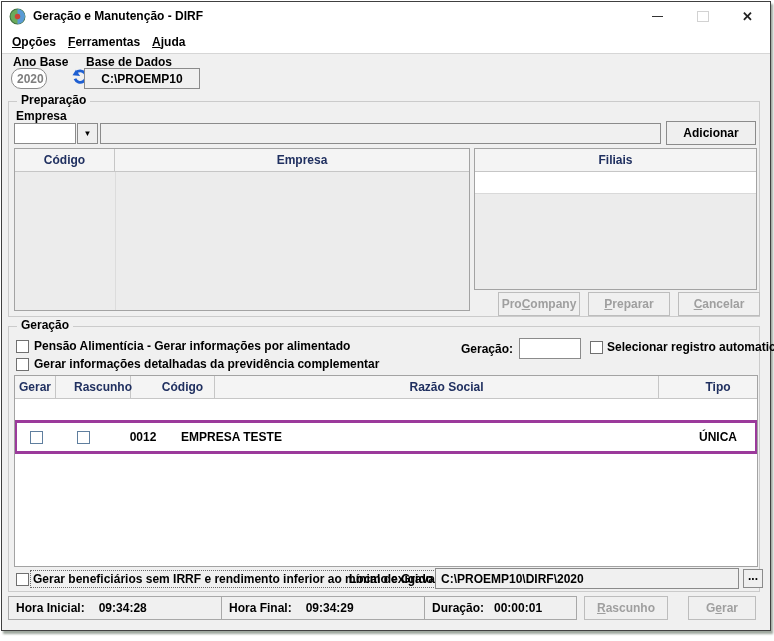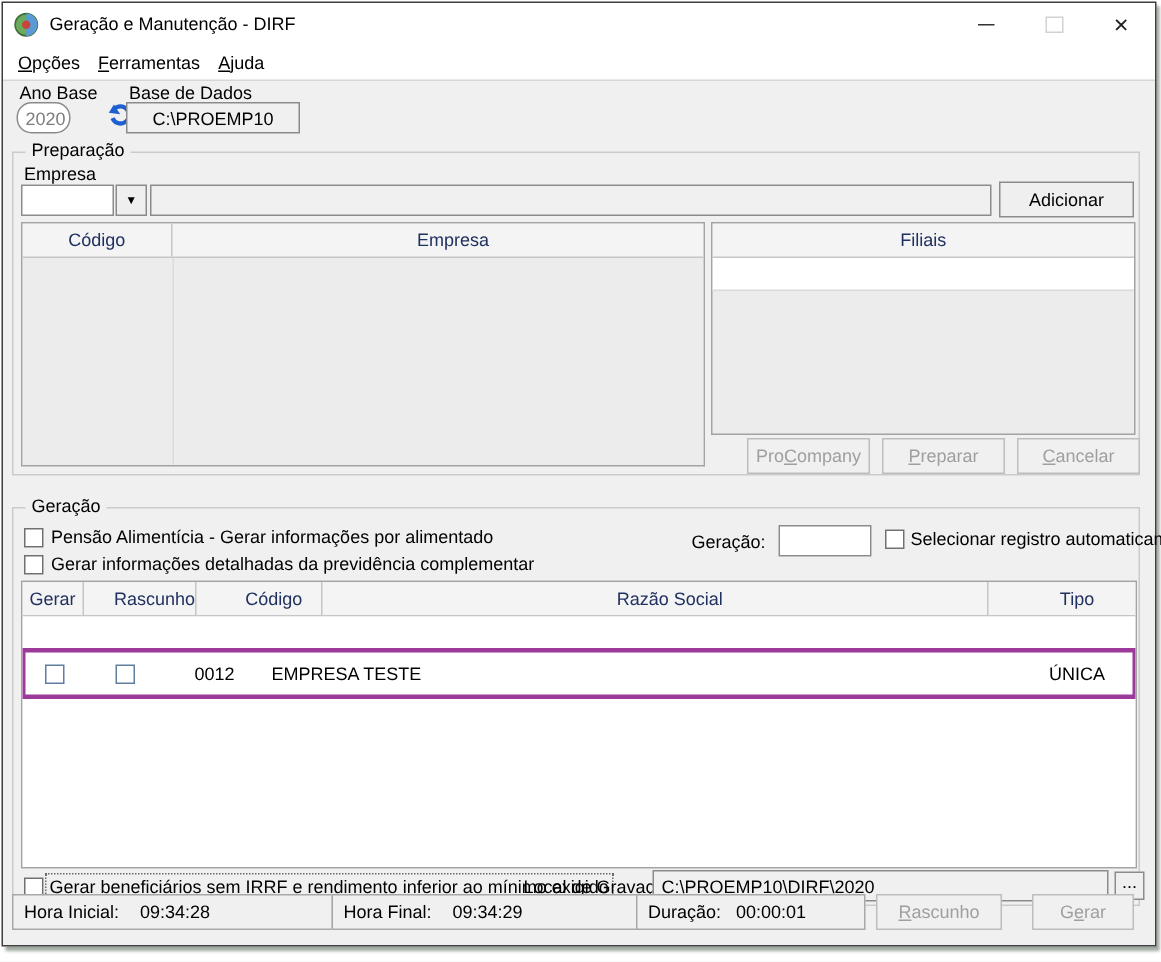--- a/index.html
+++ b/index.html
@@ -1,17 +1,17 @@
 <!DOCTYPE html>
 <html><head>
 <meta charset="utf-8">
 <style>
   html,body{margin:0;padding:0;}
   body{width:774px;height:641px;background:#ffffff;font-family:"Liberation Sans",sans-serif;font-size:12px;color:#000;}
-  .stage{position:relative;width:774px;height:641px;overflow:hidden;}
+  .stage{position:relative;width:774px;height:641px;overflow:hidden;font-weight:bold;}
   .win{position:absolute;left:1px;top:1px;width:768px;height:628px;background:#f0f0f0;border:1px solid #404040;box-shadow:2px 3px 2px rgba(40,60,40,.45);}
   .abs{position:absolute;box-sizing:border-box;}
   
   .titlebar{left:0;top:0;right:0;height:28px;background:#fff;display:flex;align-items:center;}
   .appicon{margin-left:7px;width:17px;height:17px;display:inline-block;}
   .title{margin-left:7px;}
   .winbtns{position:absolute;right:0;top:0;height:28px;display:flex;}
   .wbtn{width:45px;height:28px;display:flex;align-items:center;justify-content:center;}
   .glyph-min{width:11px;height:1px;background:#333;display:block;}
   .glyph-max{width:10px;height:9px;border:1px solid #d2d2d2;display:block;}
@@ -117,21 +117,21 @@
         <div class="th" style="flex:1;">Filiais</div>
       </div>
       <div class="fil-row"></div>
     </div>
 
     <div class="btn disabled" style="left:489px;top:190px;width:82px;height:24px;"><span>Pro</span><span class="accel">C</span><span>ompany</span></div>
     <div class="btn disabled" style="left:579px;top:190px;width:82px;height:24px;"><span></span><span class="accel">P</span><span>reparar</span></div>
     <div class="btn disabled" style="left:669px;top:190px;width:82px;height:24px;"><span></span><span class="accel">C</span><span>ancelar</span></div>
   </div>
 
-  <div class="group" style="left:6px;top:324px;width:752px;height:266px;margin-top:12px;">
+  <div class="group" style="left:6px;top:324px;width:752px;height:266px;">
     <span class="leg">Geração</span>
 
     <span class="cbx" style="left:7px;top:13px;"></span>
     <span class="lbl" style="left:25px;top:12px;">Pensão Alimentícia - Gerar informações por alimentado</span>
     <span class="cbx" style="left:7px;top:31px;"></span>
     <span class="lbl" style="left:25px;top:30px;">Gerar informações detalhadas da previdência complementar</span>
 
     <span class="lbl" style="left:452px;top:15px;width:46px;text-align:right;">Geração:</span>
     <div class="field" style="left:510px;top:11px;width:62px;height:21px;"><span></span></div>
     <span class="cbx" style="left:581px;top:14px;"></span>

